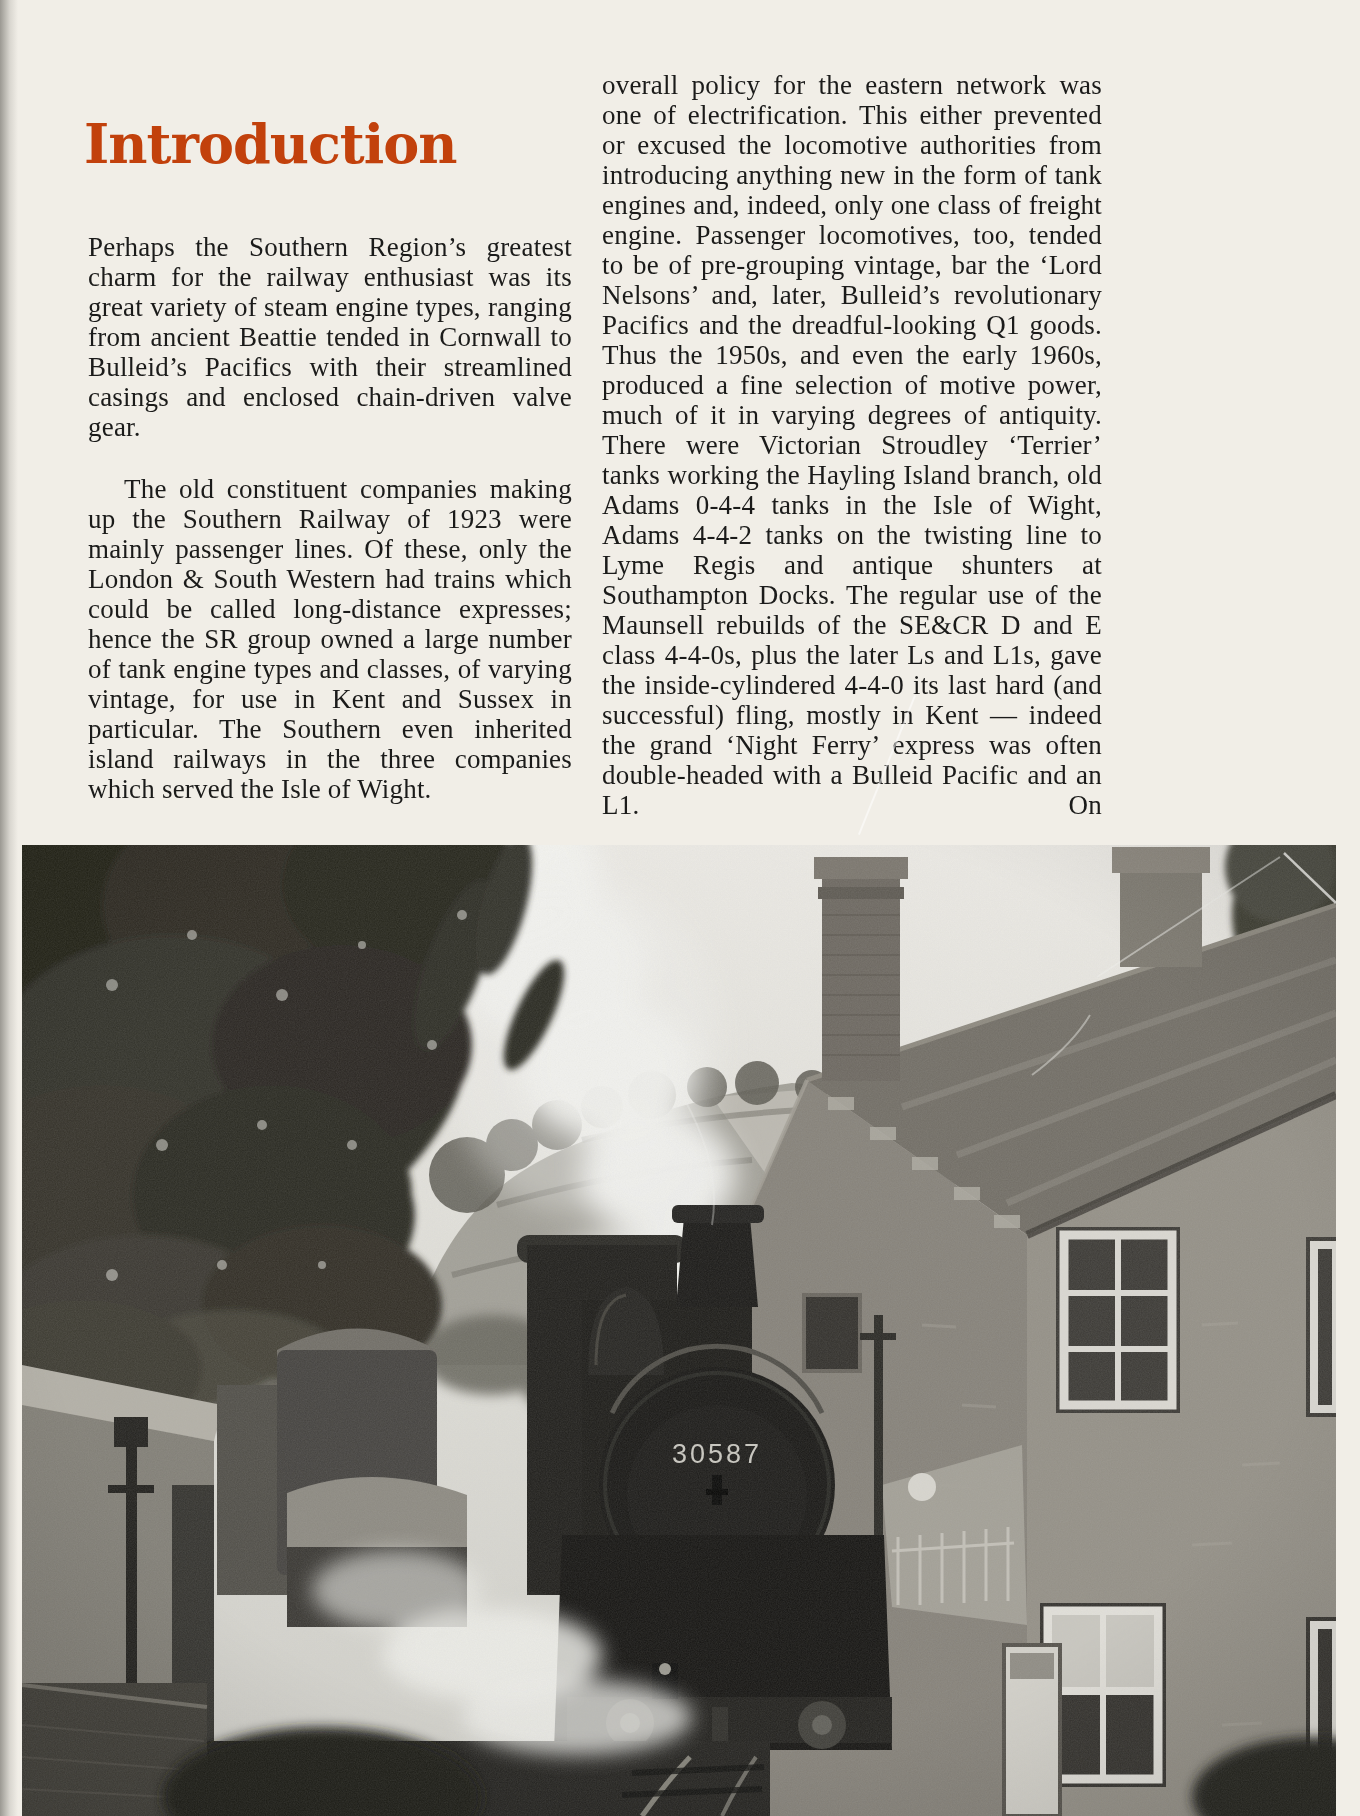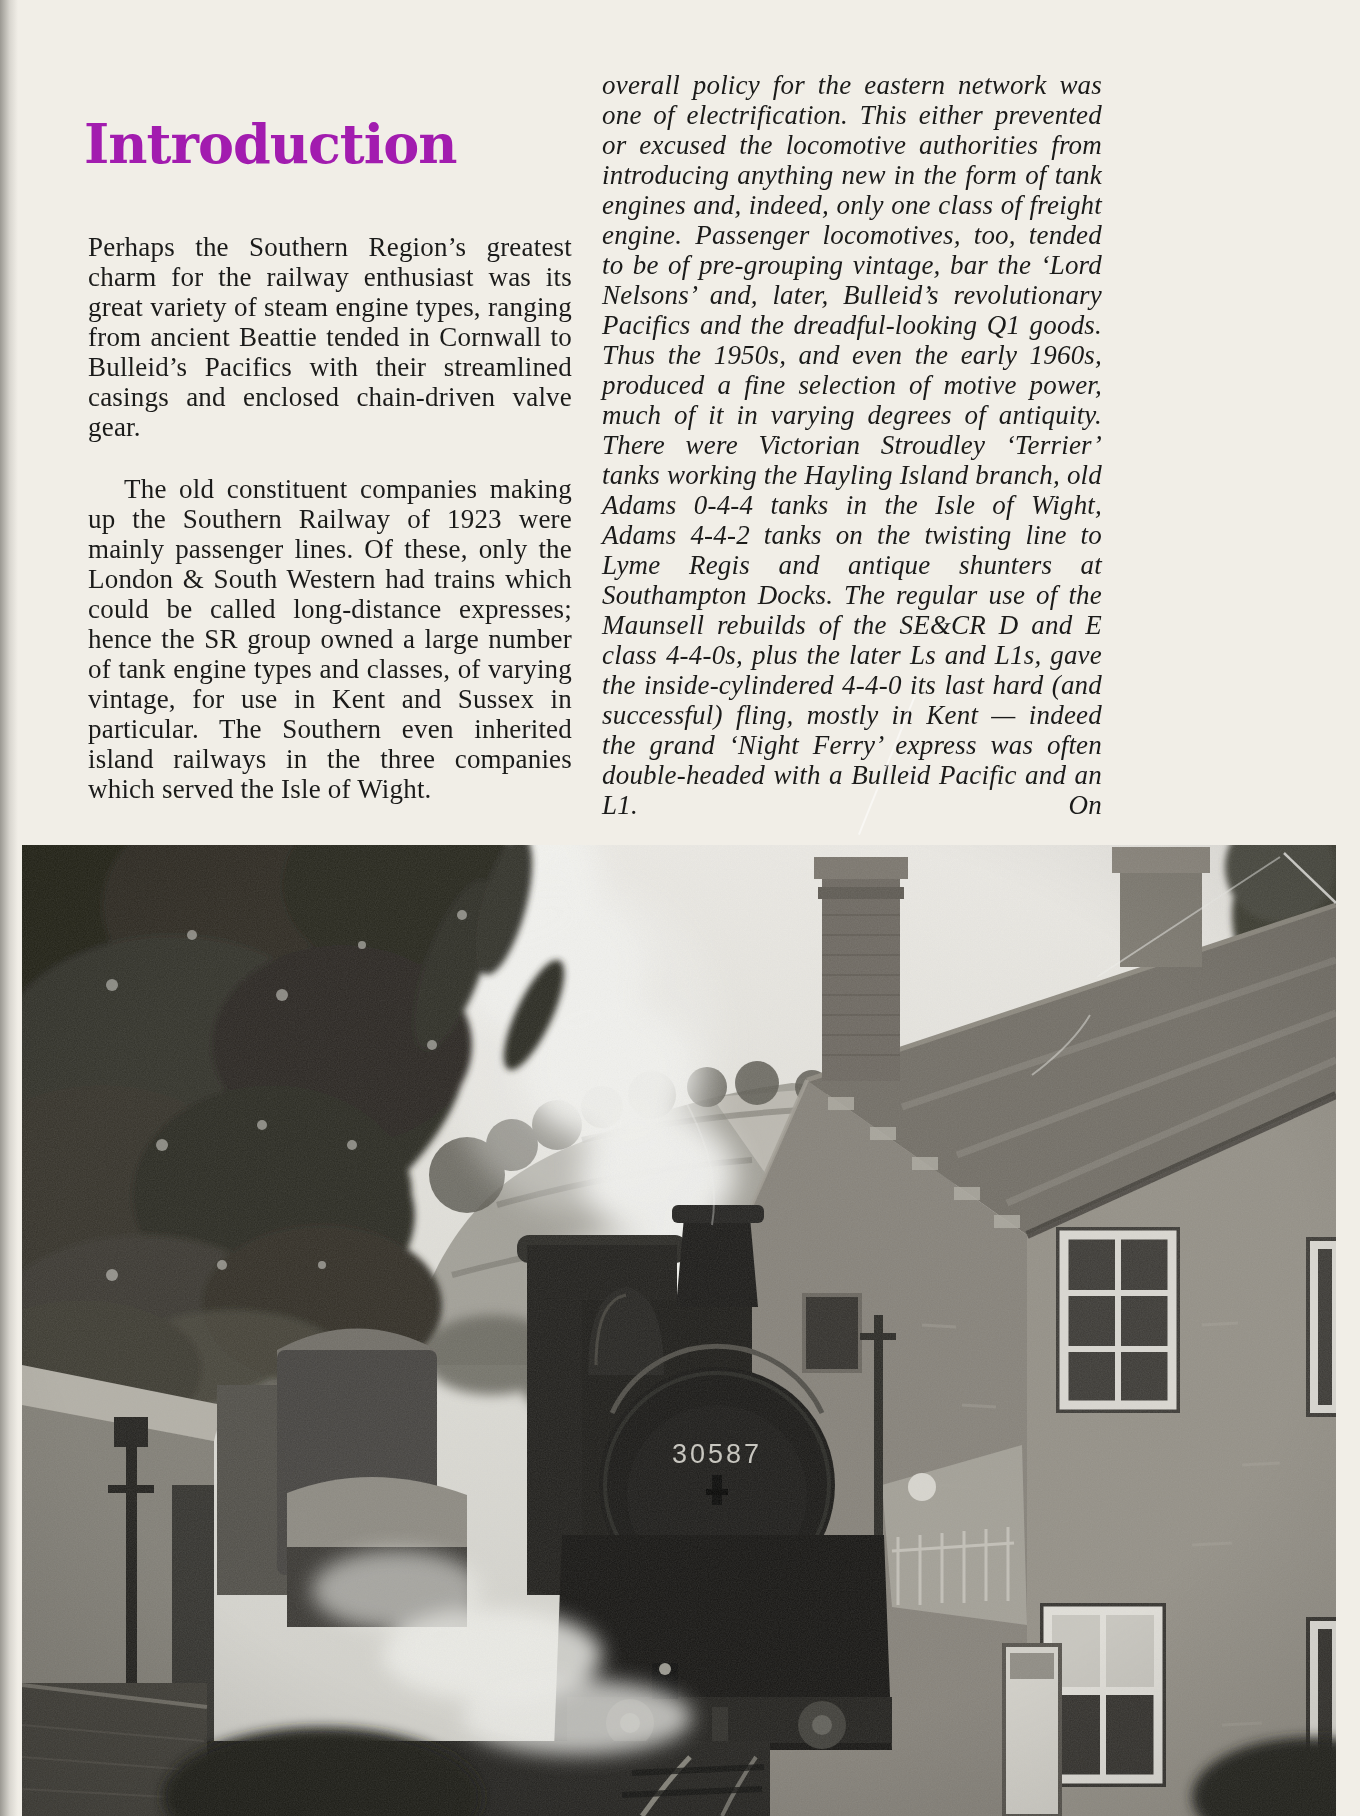--- a/index.html
+++ b/index.html
@@ -13,31 +13,31 @@
     margin:0 auto;
   }
   .page-edge{
     position:absolute;left:0;top:0;width:18px;height:100%;
     background:linear-gradient(90deg,rgba(70,68,62,.50),rgba(70,68,62,.14) 55%,rgba(70,68,62,0));
     pointer-events:none;
   }
   .page-title{
     position:absolute;left:84px;top:76px;
     font-family:"DejaVu Serif","Liberation Serif",serif;
-    font-weight:bold;font-size:54px;letter-spacing:-1px;color:#a21caf;
+    font-weight:bold;font-size:54px;letter-spacing:-1px;color:#c2410c;
   }
   .col{
     position:absolute;
     font-size:27px;line-height:30px;
     text-align:justify;
     letter-spacing:.2px;
   }
   .col p{margin:0;padding:0;}
   .col p.ind{text-indent:36px;margin-top:32px;}
-  .col p.cont{text-align-last:justify;font-style:italic;}
+  .col p.cont{text-align-last:justify;}
   .col-left{left:88px;top:232px;width:484px;}
   .col-right{left:602px;top:70px;width:500px;}
   .crease{
     position:absolute;left:886px;top:690px;width:2px;height:150px;
     background:rgba(255,255,255,.55);transform:rotate(22deg);
     pointer-events:none;
   }
   .photo{
     position:absolute;left:22px;top:845px;width:1314px;height:971px;
     margin:0;background:#dcdbd6;

